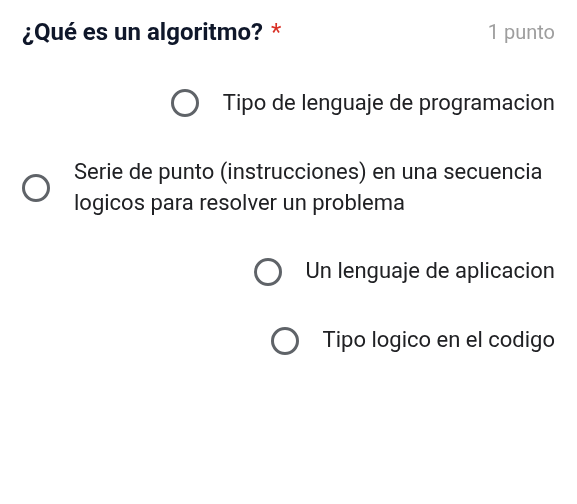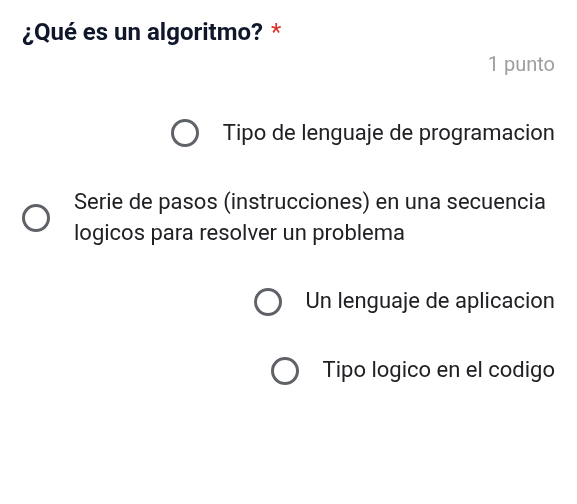--- a/index.html
+++ b/index.html
@@ -31,21 +31,20 @@
       font-size: 24px;
       font-weight: 400;
       margin-left: 4px;
     }
     .points {
       font-size: 20px;
       color: #9e9e9e;
       font-weight: 400;
       white-space: nowrap;
       padding-top: 2px;
-      margin-top: 32px;
     }
     .options {
       display: flex;
       flex-direction: column;
       gap: 38px;
       align-items: flex-end;
     }
     .option-row {
       display: flex;
       align-items: center;
@@ -79,21 +78,21 @@
 
 <div class="options">
 
   <div class="option-row">
     <div class="radio-circle"></div>
     <div class="option-label">Tipo de lenguaje de programacion</div>
   </div>
 
   <div class="option-row">
     <div class="radio-circle"></div>
-    <div class="option-label">Serie de pasos (instrucciones) en una secuencia logicos para resolver un problema</div>
+    <div class="option-label">Serie de punto (instrucciones) en una secuencia logicos para resolver un problema</div>
   </div>
 
   <div class="option-row">
     <div class="radio-circle"></div>
     <div class="option-label">Un lenguaje de aplicacion</div>
   </div>
 
   <div class="option-row">
     <div class="radio-circle"></div>
     <div class="option-label">Tipo logico en el codigo</div>

